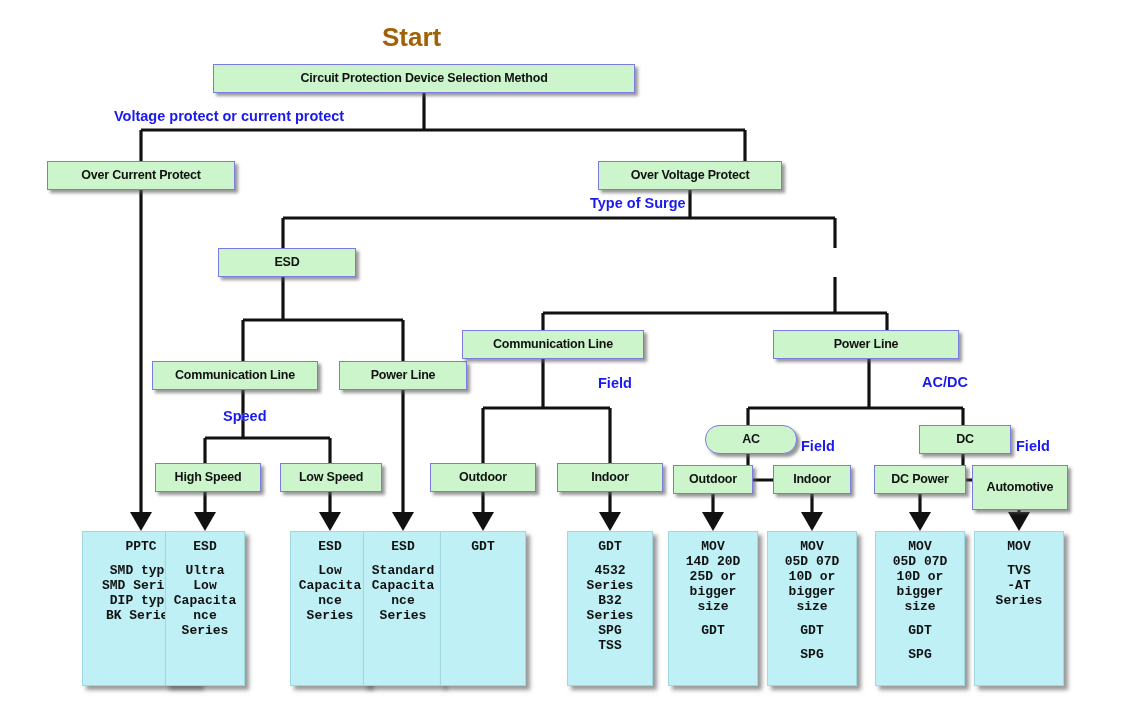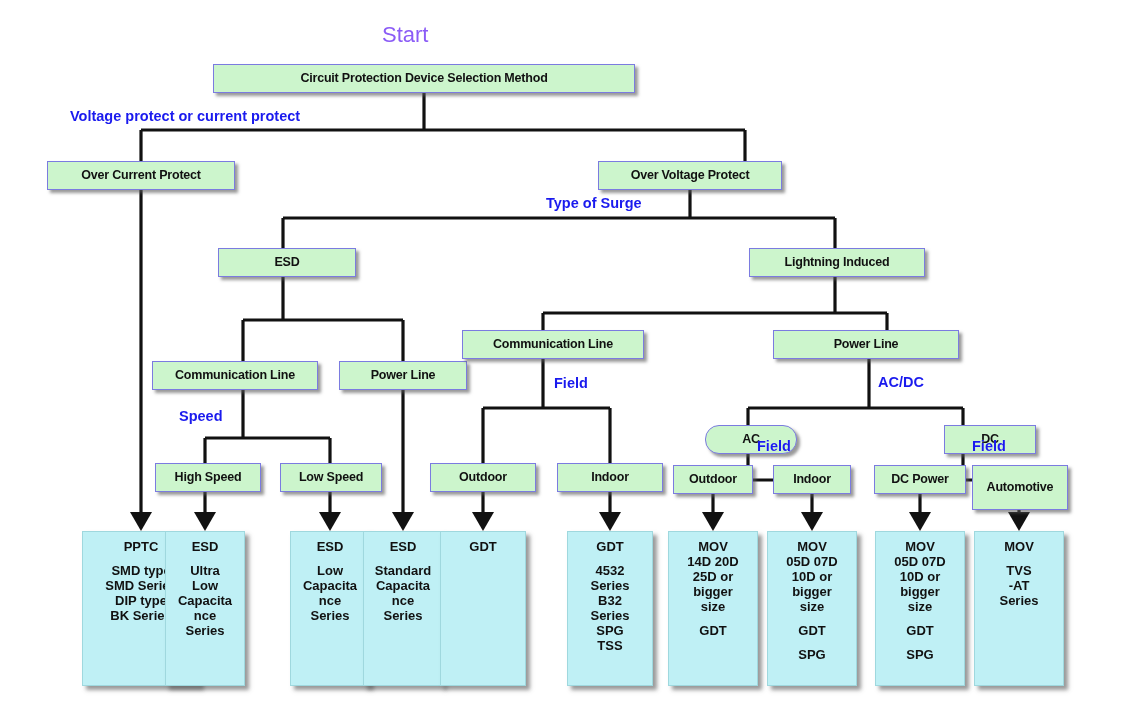--- a/index.html
+++ b/index.html
@@ -31,36 +31,37 @@
     box-shadow:4px 4px 4px rgba(90,90,90,.62);
     display:flex;flex-direction:column;align-items:center;
     padding-top:7px;
     color:#111111;
     font-weight:bold;
     font-size:13px;
     line-height:1.16;
     text-align:center;
     z-index:3;
   }
-  .leafdoc .ln{display:block;}
+  .leafdoc .ln{display:block;font-family:Liberation Mono, monospace;}
   .leafdoc .gap{height:9px;}
   .edgelabel{
     position:absolute;
     color:#1a1aee;
     font-weight:bold;
     font-size:14.5px;
     white-space:nowrap;
     z-index:4;
     text-shadow:0 0 1px rgba(255,255,255,.9);
+    margin-left:44px;
   }
   .title{
     position:absolute;
-    color:#8b5cf6;
-    font-weight:normal;
-    font-size:22px;
+    color:#a16207;
+    font-weight:bold;
+    font-size:26px;
     white-space:nowrap;
     z-index:4;
   }
 </style>
 </head>
 <body>
 
 <div id="canvas">
 
   <svg id="wires" viewBox="0 0 1140 716">
@@ -152,23 +153,20 @@
   </div>
 
   <div class="node" style="left:47px;top:161px;width:188px;height:29px;">
     <span>Over Current Protect</span>
   </div>
 
   <div class="node" style="left:218px;top:248px;width:138px;height:29px;">
     <span>ESD</span>
   </div>
 
-  <div class="node" style="left:749px;top:248px;width:176px;height:29px;">
-    <span>Lightning Induced</span>
-  </div>
 
   <div class="node" style="left:152px;top:361px;width:166px;height:29px;">
     <span>Communication Line</span>
   </div>
 
   <div class="node" style="left:339px;top:361px;width:128px;height:29px;">
     <span>Power Line</span>
   </div>
 
   <div class="node" style="left:462px;top:330px;width:182px;height:29px;">
@@ -176,21 +174,21 @@
   </div>
 
   <div class="node" style="left:773px;top:330px;width:186px;height:29px;">
     <span>Power Line</span>
   </div>
 
   <div class="node" style="left:705px;top:425px;width:92px;height:29px;border-radius:14px;">
     <span>AC</span>
   </div>
 
-  <div class="node" style="left:919px;top:425px;width:92px;height:29px;margin-left:25px;">
+  <div class="node" style="left:919px;top:425px;width:92px;height:29px;">
     <span>DC</span>
   </div>
 
   <div class="node" style="left:155px;top:463px;width:106px;height:29px;">
     <span>High Speed</span>
   </div>
 
   <div class="node" style="left:280px;top:463px;width:102px;height:29px;">
     <span>Low Speed</span>
   </div>

